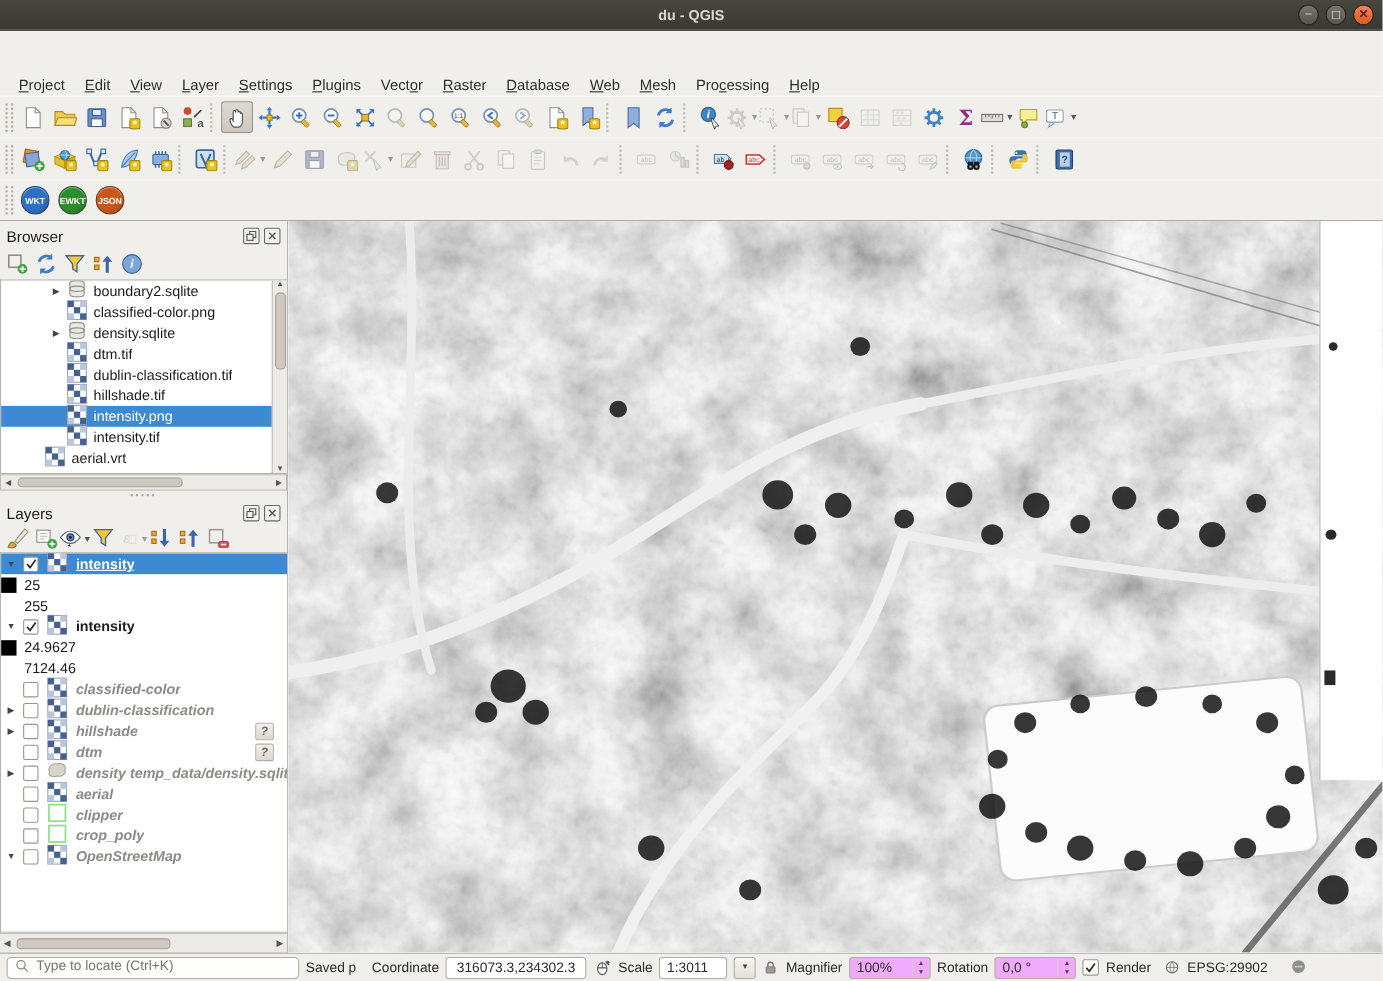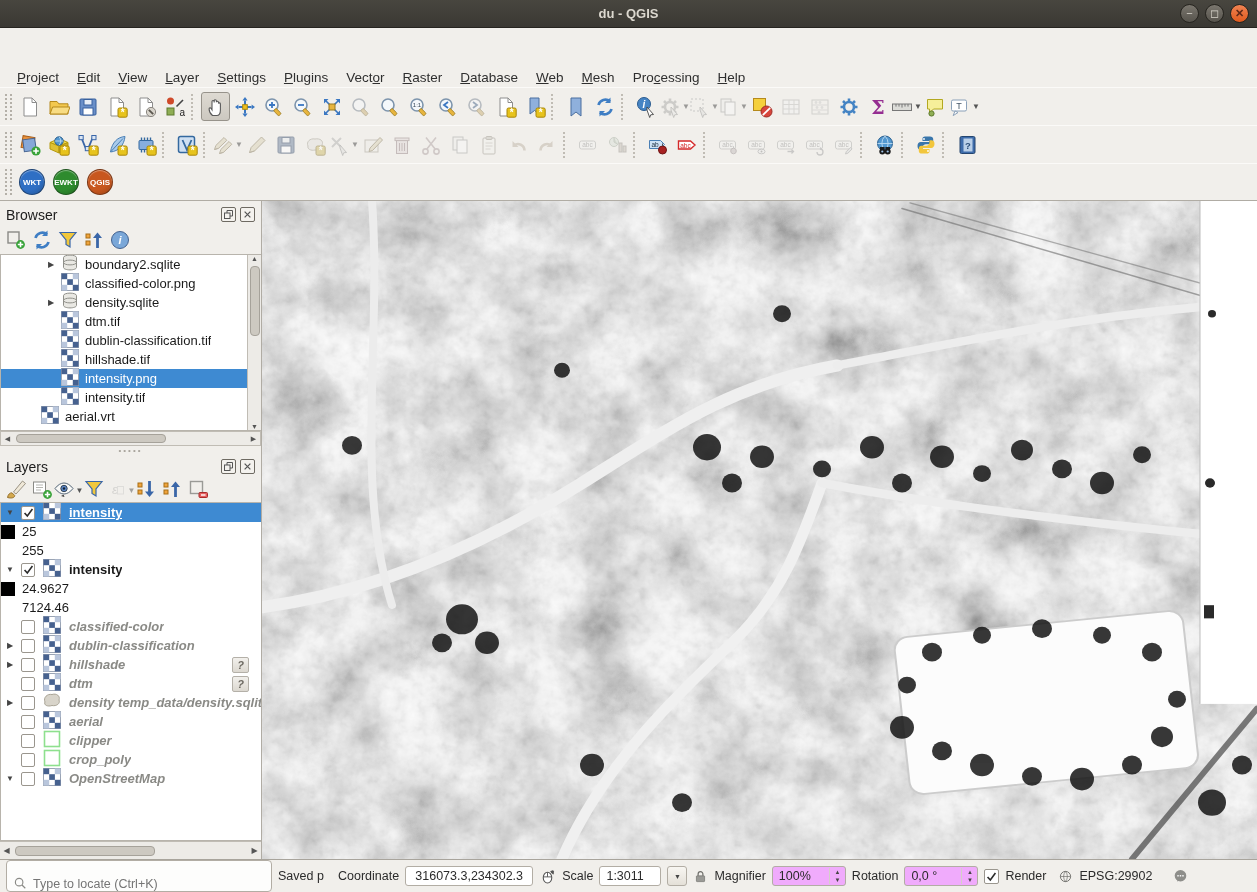--- a/index.html
+++ b/index.html
@@ -76,21 +76,21 @@
 
   .dockhscroll { flex:0 0 18px; background:#edebe7; border-top:1px solid #c0bcb4; display:flex; align-items:center; font-size:8px; color:#555; }
   .dockhthumb { height:10px; background:#cdc9c1; border:1px solid #a6a29a; border-radius:4px; flex:0 0 140px; margin:0 2px; }
 
   
   .map { flex:1 1 auto; position:relative; background:#fff; overflow:hidden; }
   .map svg.mapsvg { position:absolute; inset:0; width:100%; height:100%; }
 
   
   .statusbar { flex:0 0 26px; background:#f1efeb; border-top:1px solid #a8a49c; display:flex; align-items:center; padding:0 6px; gap:6px; font-size:12.5px; color:#2b2b2b; }
-  .locate { width:266px; height:32px; border:1px solid #b2ada4; border-radius:4px; background:#fdfdfc; display:flex; align-items:flex-end; padding:0 6px; gap:5px; color:#8a8a86; flex:0 0 266px; }
+  .locate { width:266px; height:20px; border:1px solid #b2ada4; border-radius:4px; background:#fdfdfc; display:flex; align-items:flex-start; padding:0 6px; gap:5px; color:#8a8a86; flex:0 0 266px; }
   .locate input { border:none; outline:none; background:transparent; font-size:12.5px; width:100%; color:#444; font-family:"Liberation Sans",sans-serif; }
   .msg { width:54px; overflow:hidden; white-space:nowrap; flex:0 0 54px; }
   .field { height:20px; background:#fff; border:1px solid #b2ada4; border-radius:3px; display:flex; align-items:center; padding:0 6px; }
   .coordf { width:128px; justify-content:center; }
   .scalef { width:62px; }
   .combobtn { width:20px; height:20px; border:1px solid #b2ada4; border-radius:3px; background:linear-gradient(#f8f6f2,#e4e0d8); display:flex; align-items:center; justify-content:center; font-size:7px; color:#444; }
   .spin { width:74px; height:20px; background:#f0abfc; border:1px solid #b2ada4; border-radius:3px; display:flex; align-items:center; padding:0 0 0 6px; }
   .spin .val { flex:1; }
   .spinarrows { width:16px; display:flex; flex-direction:column; align-items:center; font-size:6px; color:#444; line-height:8px; border-left:1px solid #d4d0c8; }
   .sblabel { white-space:nowrap; }
@@ -727,21 +727,21 @@
             <rect x="7.5" y="4.5" width="9" height="13" fill="#b9cfe8"></rect>
             <text x="12" y="14.5" font-size="9.5" font-weight="bold" fill="#2a4d77" text-anchor="middle">?</text>
           </svg>
         </span>
       </div>
     </div>
   <div class="toolbar tb3" id="toolbar3">
       <div class="grip"></div>
       <div class="roundbtn" style="background: radial-gradient(circle at 35% 30%, rgb(47, 111, 196), rgb(47, 111, 196) 55%, rgba(0, 0, 0, 0.25)) rgb(47, 111, 196);">WKT</div>
       <div class="roundbtn" style="background: radial-gradient(circle at 35% 30%, rgb(46, 139, 46), rgb(46, 139, 46) 55%, rgba(0, 0, 0, 0.25)) rgb(46, 139, 46);">EWKT</div>
-      <div class="roundbtn" style="background: radial-gradient(circle at 35% 30%, rgb(200, 87, 30), rgb(200, 87, 30) 55%, rgba(0, 0, 0, 0.25)) rgb(200, 87, 30);">QGIS</div>
+      <div class="roundbtn" style="background: radial-gradient(circle at 35% 30%, rgb(200, 87, 30), rgb(200, 87, 30) 55%, rgba(0, 0, 0, 0.25)) rgb(200, 87, 30);">JSON</div>
     </div>
 
   <div class="main">
     <div class="dock">
 
       <div class="panelhead bheader">
         <span class="ptitle">Browser</span>
         <span class="phbtn">
             <svg width="11" height="11" viewBox="0 0 22 22">
               <rect x="3" y="8" width="11" height="11" fill="none" stroke="#555" stroke-width="2"></rect>

